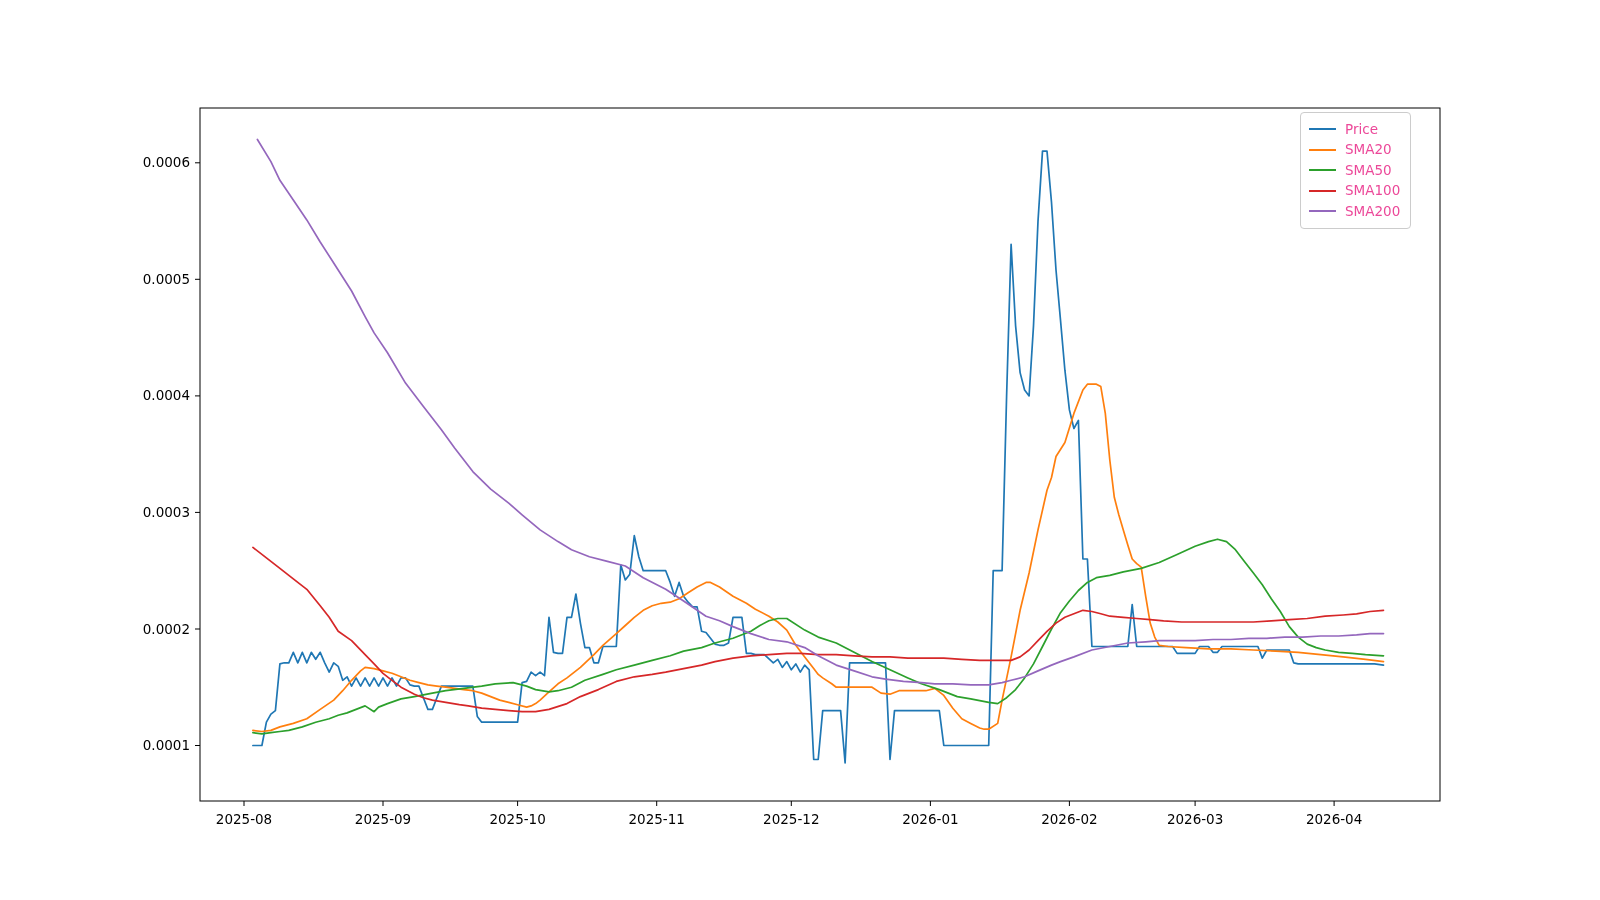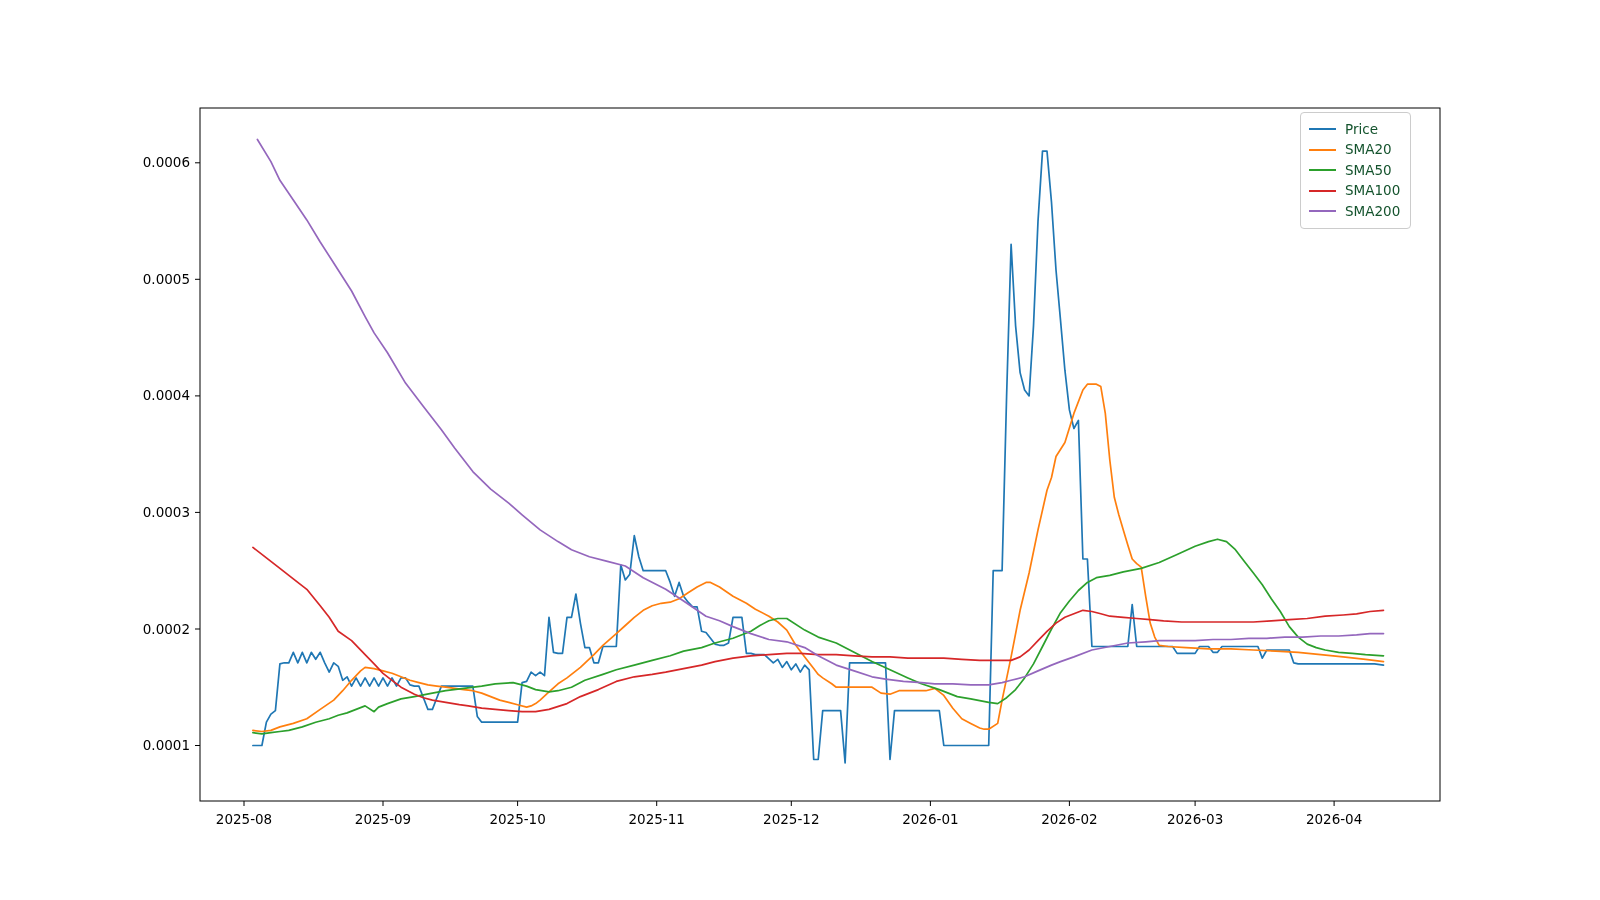--- a/index.html
+++ b/index.html
@@ -4,21 +4,21 @@
 <style>
   html,body{margin:0;padding:0;background:#ffffff;}
   #figure{position:relative;width:1600px;height:900px;background:#ffffff;overflow:hidden;
           font-family:"DejaVu Sans","Liberation Sans",sans-serif;}
   svg{position:absolute;left:0;top:0;}
   .tick-label{font-size:13.5px;fill:#000000;}
   .legend{position:absolute;background:rgba(255,255,255,0.85);border:1px solid #cccccc;
           border-radius:4px;padding:6px 10px 6px 8px;box-sizing:border-box;}
   .legend-row{display:flex;align-items:center;height:20.5px;white-space:nowrap;}
   .legend-swatch{display:inline-block;width:27px;height:2.4px;margin-right:9px;flex:0 0 auto;}
-  .legend-label{font-size:13.5px;color:#14532d;line-height:1;text-align:right;}
+  .legend-label{font-size:13.5px;color:#ec4899;line-height:1;text-align:right;}
 </style>
 </head>
 <body>
 
 <div id="figure">
   <svg id="plot" width="1600" height="900" viewBox="0 0 1600 900">
       <rect x="200" y="108" width="1240" height="693" fill="none" stroke="#000" stroke-width="1"></rect>
       <line x1="244.0" y1="801" x2="244.0" y2="806" stroke="#000" stroke-width="1"></line>
       <text x="244.0" y="824" text-anchor="middle" class="tick-label">2025-08</text>
       <line x1="383.0" y1="801" x2="383.0" y2="806" stroke="#000" stroke-width="1"></line>

